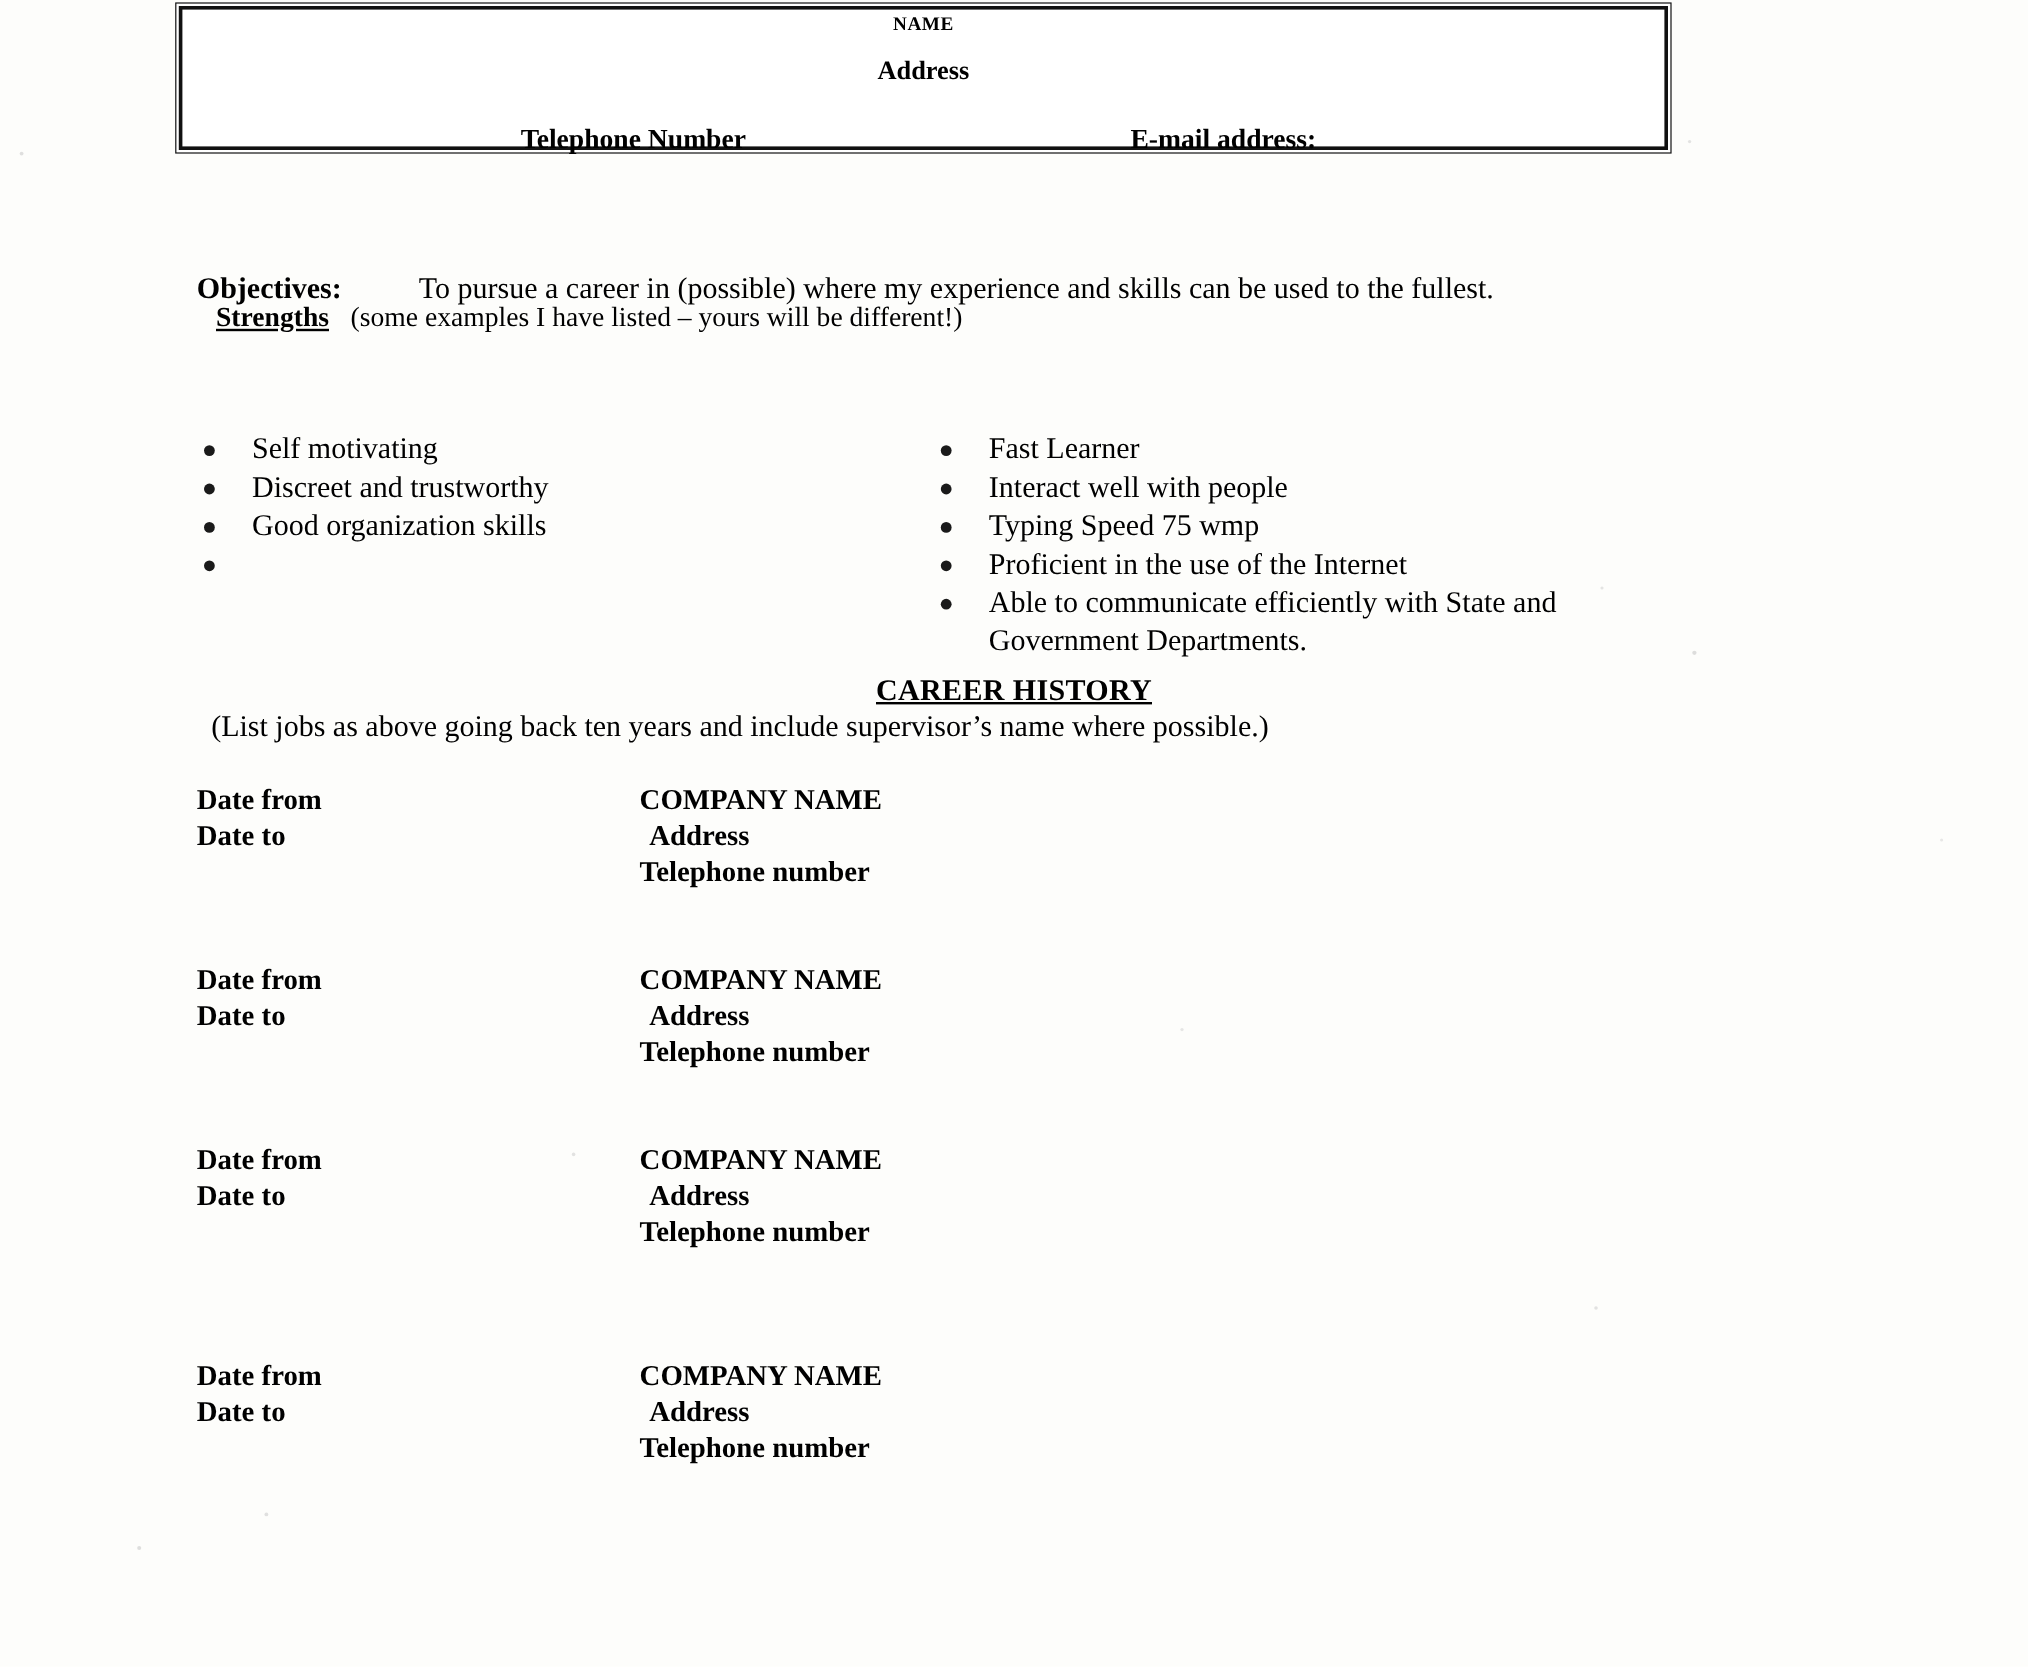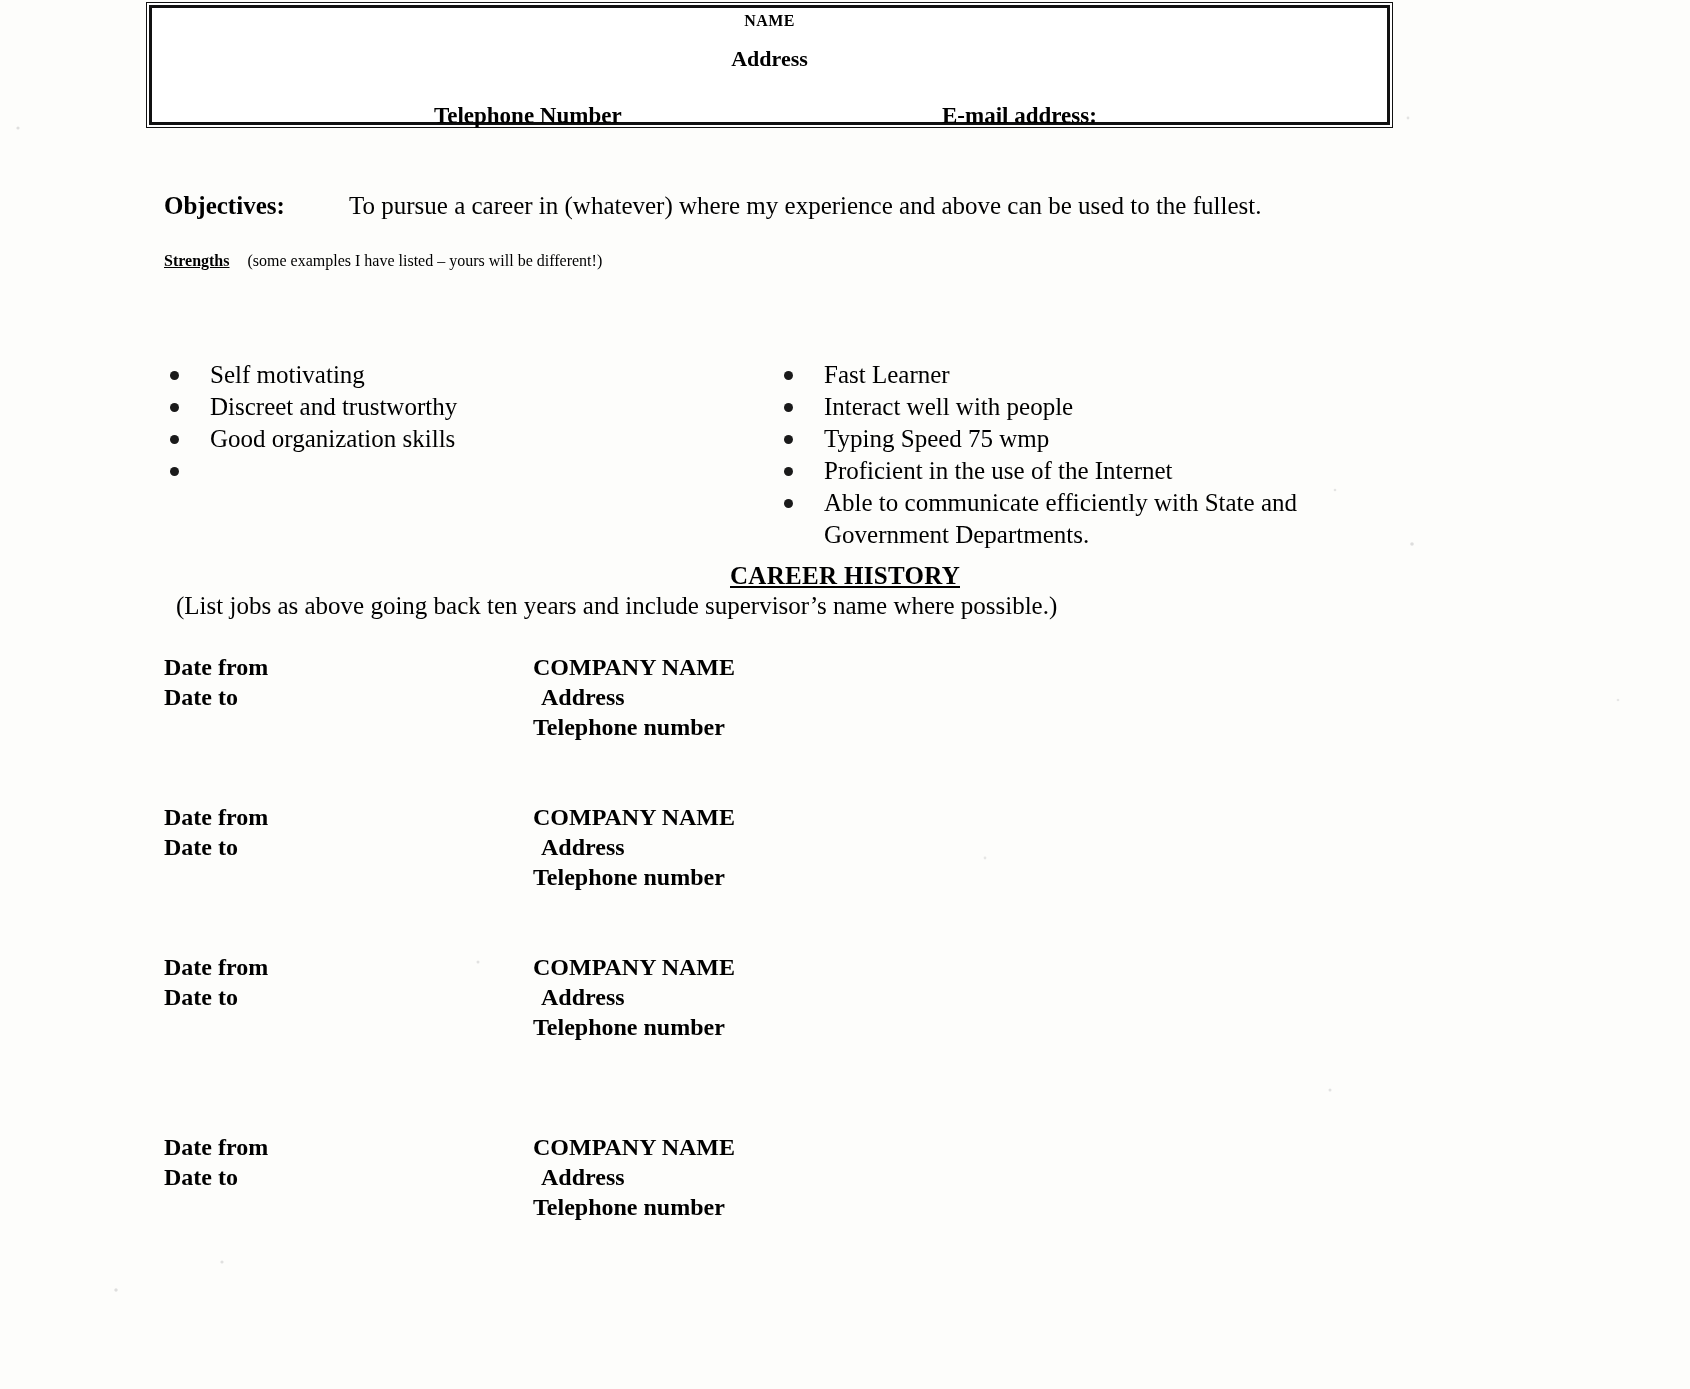--- a/index.html
+++ b/index.html
@@ -89,29 +89,30 @@
     left: 164px;
     top: 192px;
     width: 1200px;
     font-size: 25px;
     white-space: nowrap;
   }
   .objectives-label {
     font-weight: bold;
     display: inline-block;
     width: 185px;
+    margin-top: 35px;
   }
   .objectives-text { font-weight: normal; }
 
   
   .strengths-row {
     position: absolute;
-    left: 164px;
+    left: 180px;
     top: 252px;
-    font-size: 16px;
+    font-size: 23px;
     white-space: nowrap;
   }
   .strengths-label {
     font-weight: bold;
     text-decoration: underline;
   }
   .strengths-note {
     font-weight: normal;
     margin-left: 18px;
   }
@@ -215,21 +216,21 @@
   <div class="header-box">
     <div class="header-box-inner">
       <div class="hdr-name">NAME</div>
       <div class="hdr-address">Address</div>
       <div class="hdr-phone">Telephone Number</div>
       <div class="hdr-email">E-mail address:</div>
     </div>
   </div>
 
   <div class="objectives-row">
-    <span class="objectives-label">Objectives:</span><span class="objectives-text">To pursue a career in  (whatever) where my experience and above can be used to the fullest.</span>
+    <span class="objectives-label">Objectives:</span><span class="objectives-text">To pursue a career in  (possible) where my experience and skills can be used to the fullest.</span>
   </div>
 
   <div class="strengths-row">
     <span class="strengths-label">Strengths</span><span class="strengths-note">(some examples I have listed – yours will be different!)</span>
   </div>
 
   <div class="bullets">
     <div class="bullet-col left">
       <div class="bullet-item">
         <span class="bullet-dot"></span>

